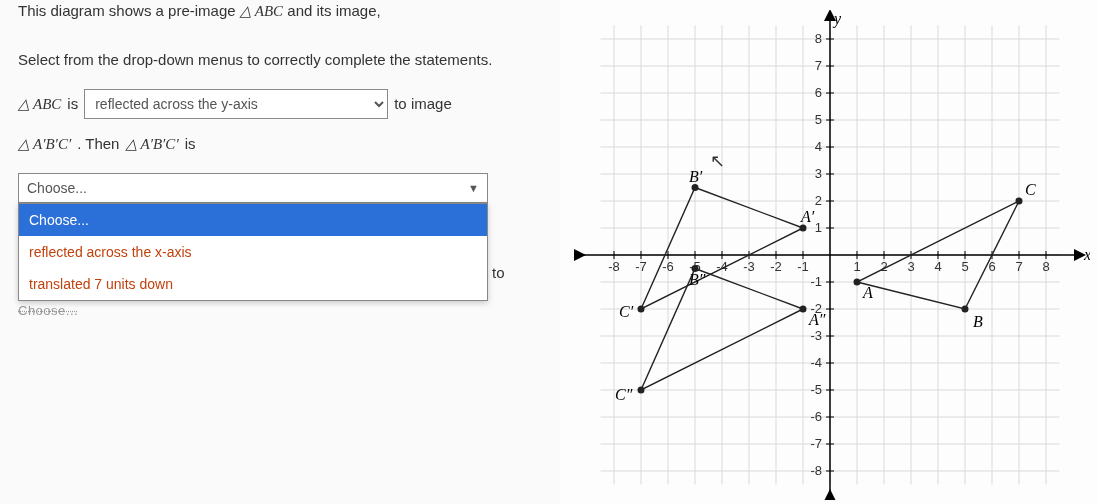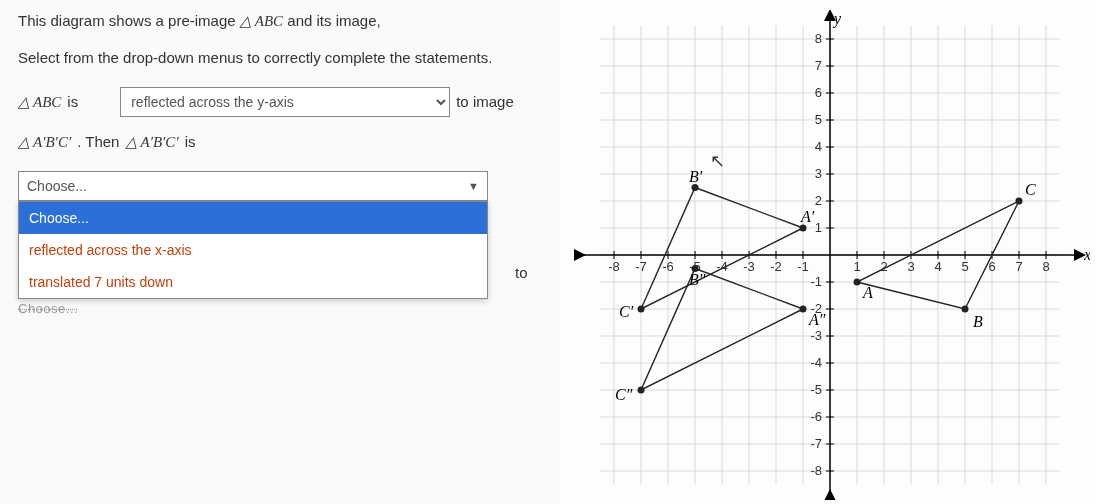--- a/index.html
+++ b/index.html
@@ -7,21 +7,21 @@
     font-family: Arial, sans-serif;
     background: #f0f0f0;
     width: 1098px;
     height: 504px;
     overflow: hidden;
     display: flex;
     color: #333;
   }
   .left-panel {
     width: 560px;
-    padding: 10px 18px;
+    padding: 0 18px;
     background: #fafafa;
     font-size: 15px;
   }
   .right-panel {
     flex: 1;
     position: relative;
     background: #fdfdfd;
   }
   .prompt-line { margin-bottom: 6px; line-height: 1.5; }
   .math-italic { font-style: italic; font-family: "Times New Roman", serif; }
@@ -71,21 +71,21 @@
     font-size: 14px;
     color: #c2410c;
     cursor: pointer;
   }
   .options-list .opt.highlight {
     background: #2b6fd8;
     color: #fff;
   }
   .post-to {
     position: absolute;
-    left: 515px;
+    left: 492px;
     top: 264px;
     font-size: 15px;
   }
   .choose-trail {
     margin-top: 100px;
     font-size: 13px;
     color: #999;
     text-decoration: line-through dotted;
     letter-spacing: 0.5px;
   }
@@ -120,26 +120,26 @@
 </style>
 </head>
 <body>
 
 <div class="left-panel">
   <p class="prompt-line">
     <span>This diagram shows a pre-image </span>
     <span class="math-italic tri">△ ABC</span>
     <span> and its image,</span>
   </p>
-  <p class="prompt-line" style="margin-top:14px;">Select from the drop-down menus to correctly complete the statements.</p>
+  <p class="prompt-line" style="margin-top:26px;">Select from the drop-down menus to correctly complete the statements.</p>
 
   <div class="statement-row">
     <span class="math-italic tri">△ ABC</span>
     <span> is </span>
-    <select class="inline-select" style="width:330px;margin-left:36px;">
+    <select class="inline-select" style="width:304px;">
       <option>reflected across the y-axis</option>
     </select>
     <span> to image</span>
   </div>
 
   <div class="statement-row" style="margin-top:10px;align-items:center;">
     <span class="math-italic tri">△ A′B′C′</span>
     <span>. Then </span>
     <span class="math-italic tri">△ A′B′C′</span>
     <span> is</span>

